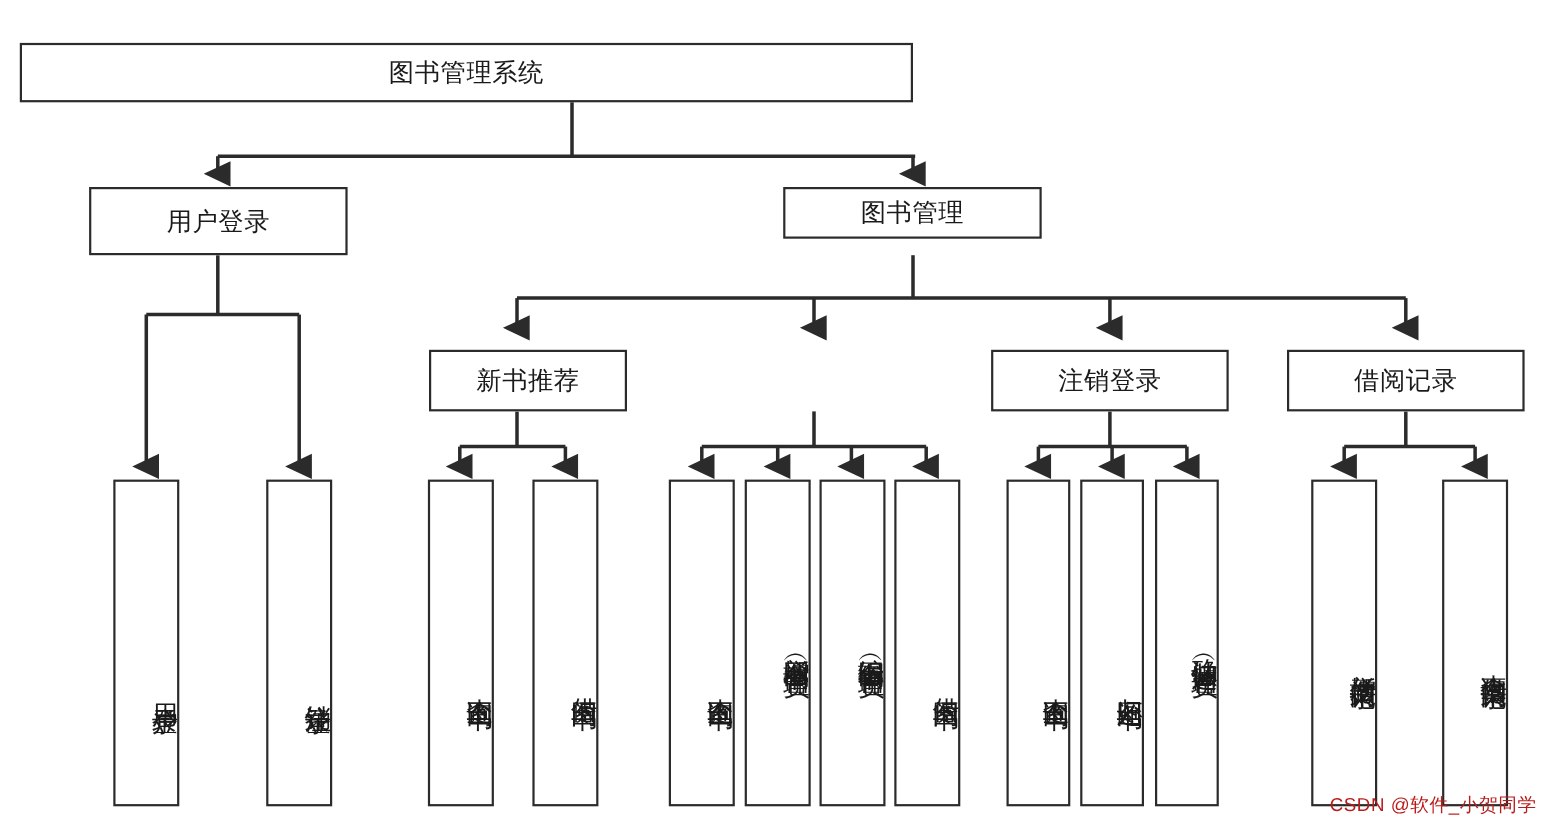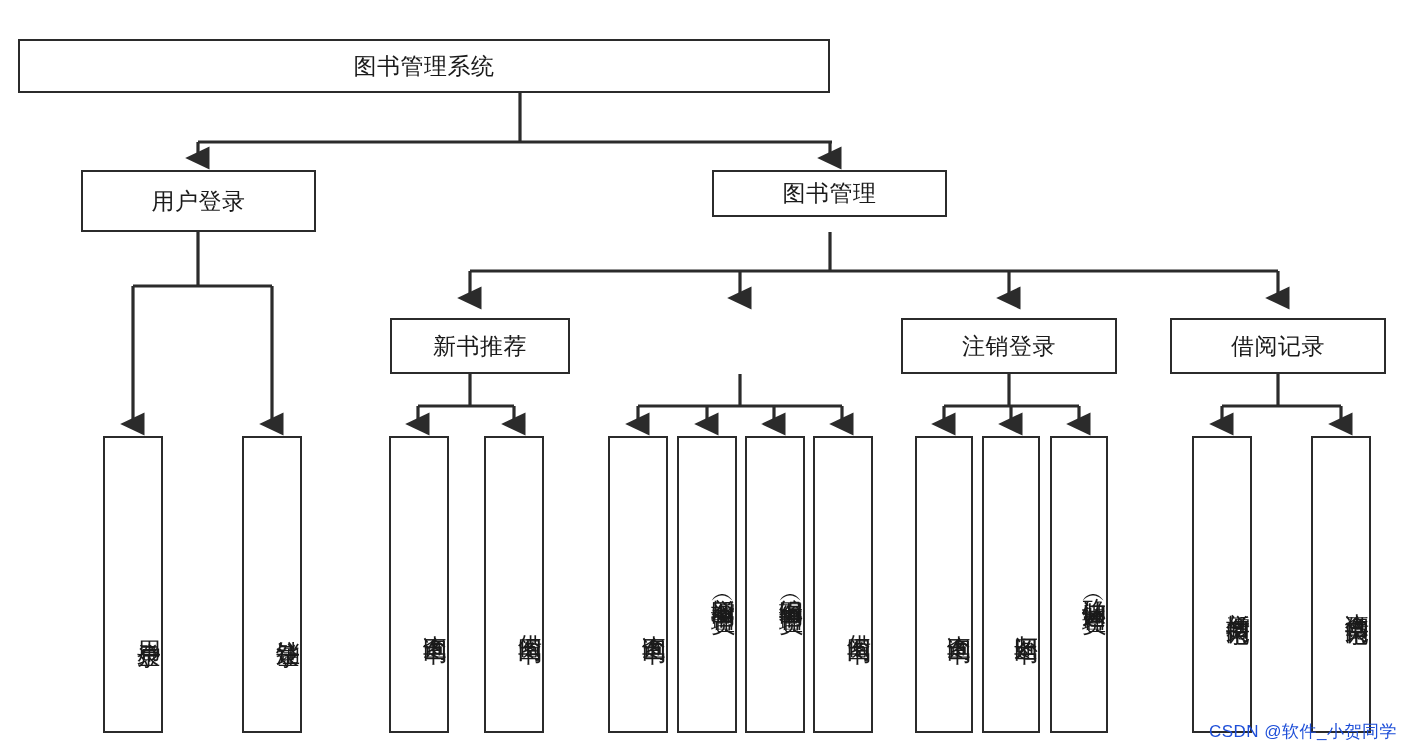--- a/index.html
+++ b/index.html
@@ -55,21 +55,21 @@
     white-space: pre-line;
   }
   .node.v .node-label {
     white-space: normal;
   }
   #watermark {
     position: absolute;
     right: 8px;
     bottom: 4px;
     font-size: 17px;
-    color: #1d4ed8;
+    color: #b91c1c;
     z-index: 5;
     white-space: nowrap;
     letter-spacing: 0.5px;
   }
 </style>
 </head>
 <body>
 
 <div id="canvas">
 

